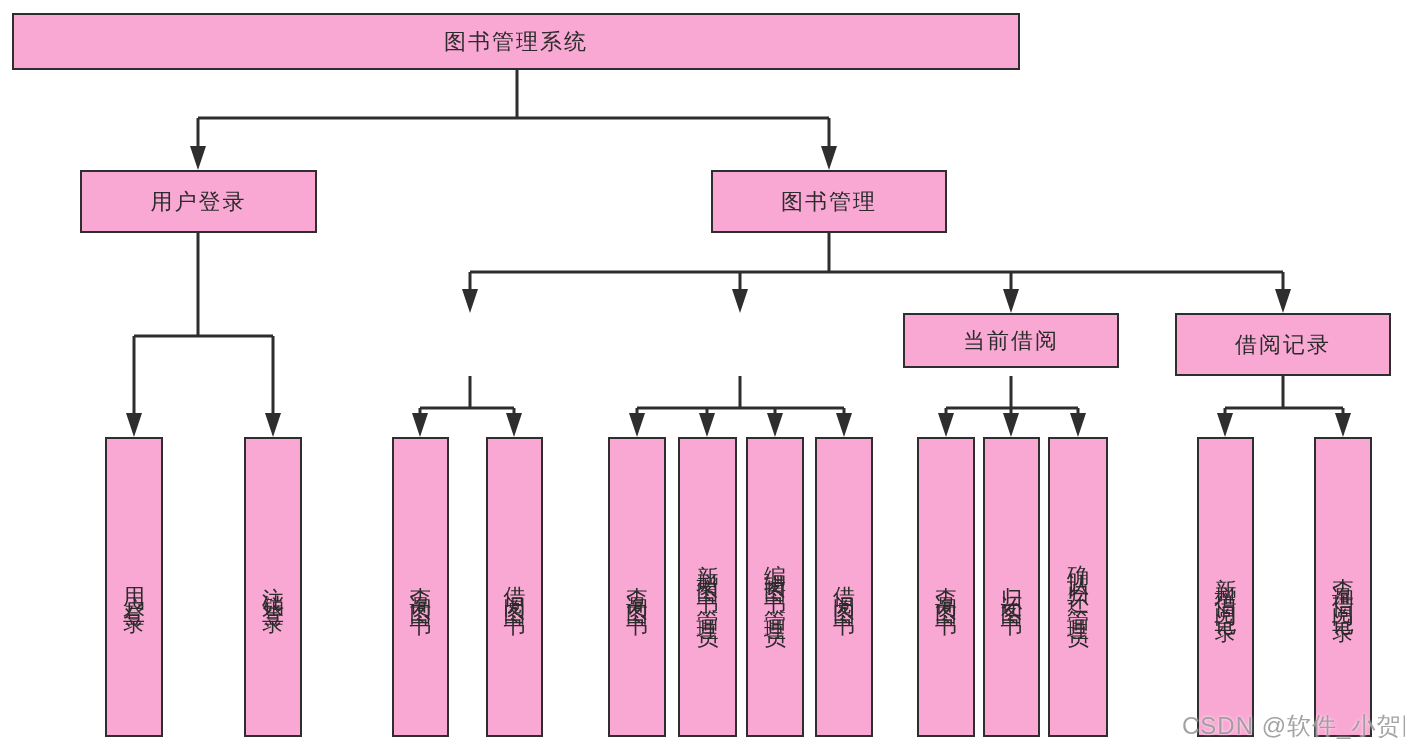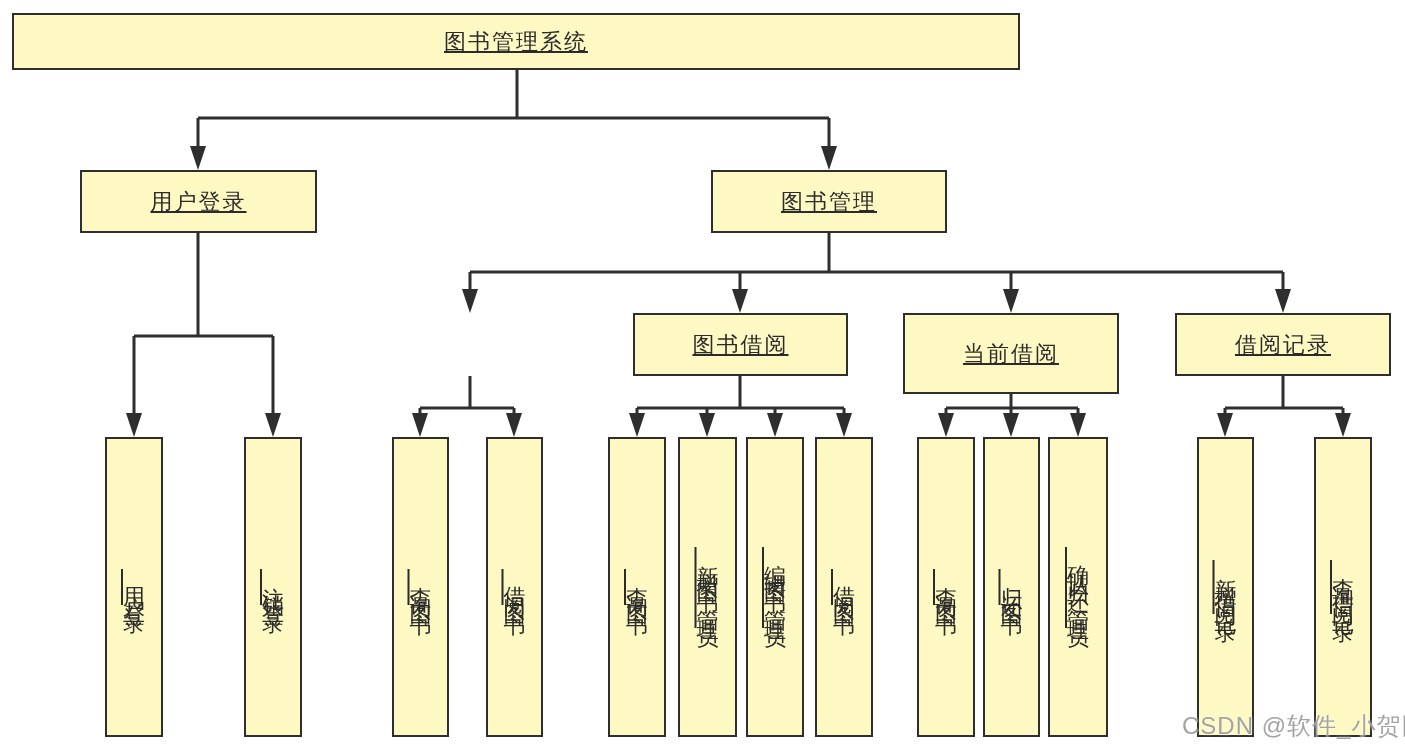--- a/index.html
+++ b/index.html
@@ -14,27 +14,26 @@
   }
   svg.wires {
     position: absolute;
     left: 0; top: 0;
     width: 1405px; height: 747px;
     pointer-events: none;
   }
   .node {
     position: absolute;
     box-sizing: border-box;
-    background: #fef9c3;
+    background: #f9a8d4;
     border: 2.5px solid #2e2e2e;
     display: flex;
     align-items: center;
     justify-content: center;
     z-index: 2;
-    text-decoration: underline;
   }
   .hnode {
     font-size: 22px;
     letter-spacing: 2px;
     white-space: nowrap;
   }
   .vnode {
     top: 437px;
     height: 300px;
   }
@@ -55,21 +54,21 @@
     text-shadow: 0 0 3px rgba(255,255,255,0.9);
     white-space: nowrap;
     z-index: 6;
   }
   
   #n-root        { left: 12px;   top: 13px;  width: 1008px; height: 57px; }
   #n-user-login  { left: 80px;   top: 170px; width: 237px;  height: 63px; }
   #n-book-mgmt   { left: 711px;  top: 170px; width: 236px;  height: 63px; }
   #n-new-rec     { left: 363px;  top: 313px; width: 215px;  height: 63px; }
   #n-borrowing   { left: 633px;  top: 313px; width: 215px;  height: 63px; }
-  #n-current     { left: 903px;  top: 313px; width: 216px;  height: 81px; }
+  #n-current     { left: 903px;  top: 313px; width: 216px;  height: 55px; }
   #n-records     { left: 1175px; top: 313px; width: 216px;  height: 63px; }
   #l-user-login  { left: 105px;  width: 58px; }
   #l-logout      { left: 244px;  width: 58px; }
   #l-query-1     { left: 392px;  width: 57px; }
   #l-borrow-1    { left: 486px;  width: 57px; }
   #l-query-2     { left: 608px;  width: 58px; }
   #l-add-book    { left: 678px;  width: 59px; }
   #l-edit-book   { left: 746px;  width: 58px; }
   #l-borrow-2    { left: 815px;  width: 58px; }
   #l-query-3     { left: 917px;  width: 58px; }
@@ -119,23 +118,20 @@
     <span>图书管理系统</span>
   </div>
 
   <div class="node hnode" id="n-user-login">
     <span>用户登录</span>
   </div>
   <div class="node hnode" id="n-book-mgmt">
     <span>图书管理</span>
   </div>
 
-  <div class="node hnode" id="n-borrowing">
-    <span>图书借阅</span>
-  </div>
   <div class="node hnode" id="n-current">
     <span>当前借阅</span>
   </div>
   <div class="node hnode" id="n-records">
     <span>借阅记录</span>
   </div>
 
   <div class="node vnode" id="l-user-login">
     <span class="vtext">用户登录</span>
   </div>

